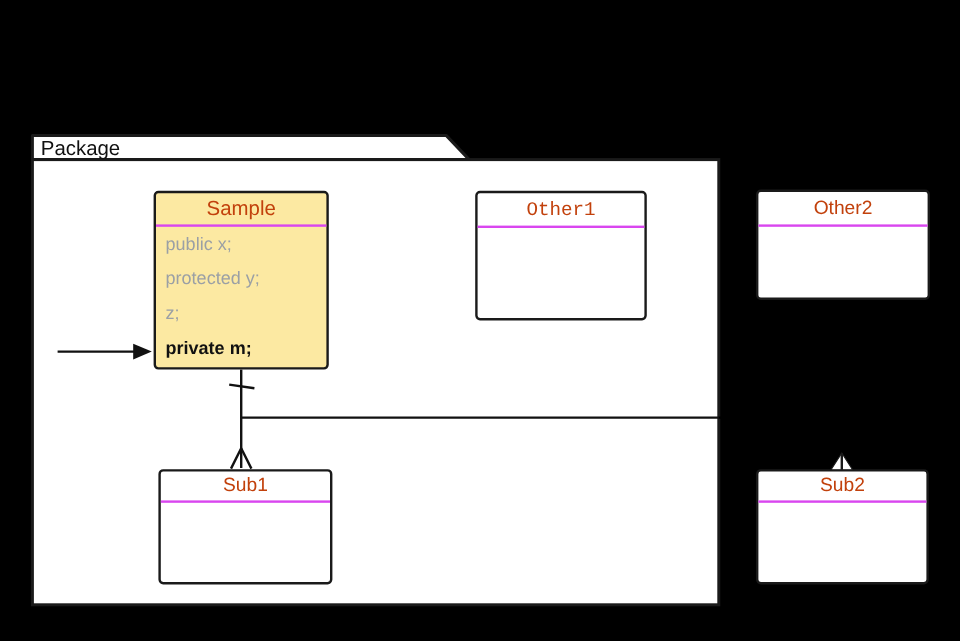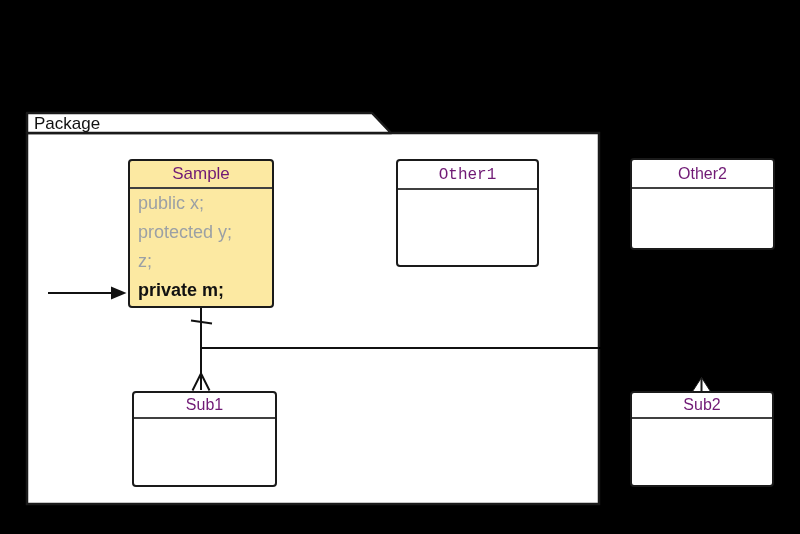--- a/index.html
+++ b/index.html
@@ -20,39 +20,39 @@
   .cls{
     position:absolute;
     background:#fff;
     border:2px solid #1a1a1a;
     border-radius:4px;
     box-sizing:border-box;
     z-index:2;
     display:flex;flex-direction:column;
   }
   .cls-title{
-    border-bottom:2px solid #404040;
+    border-bottom:2px solid #d946ef;
     display:flex;align-items:center;justify-content:center;
-    font-size:16px;color:#701a75;
+    font-size:16px;color:#c2410c;
     flex:0 0 auto;
   }
   .cls-body{flex:1 1 auto;}
   #box-sample{left:128px;top:159px;width:146px;height:149px;background:#fce9a2;}
   #box-sample .cls-title{height:26px;font-size:17px;}
   #box-other1{left:396px;top:159px;width:143px;height:108px;font-family:Liberation Mono, monospace;}
   #box-other1 .cls-title{height:27px;}
   #box-other2{left:630px;top:158px;width:145px;height:92px;}
   #box-other2 .cls-title{height:27px;}
   #box-sub1{left:132px;top:391px;width:145px;height:96px;}
   #box-sub1 .cls-title{height:24px;text-align:right;}
   #box-sub2{left:630px;top:391px;width:144px;height:96px;}
   #box-sub2 .cls-title{height:24px;}
   .member{
     height:29px;display:flex;align-items:center;
-    padding-left:8px;font-size:18px;
+    padding-left:8px;font-size:15px;
   }
   .member.muted{color:#9ba0a5;}
   .member.strong{color:#111;font-weight:bold;}
   svg{display:block;}
   #shape-layer{z-index:0;}
   #connector-layer{z-index:3;}
   .package-label{z-index:1;}
 </style>
 </head>
 <body>

